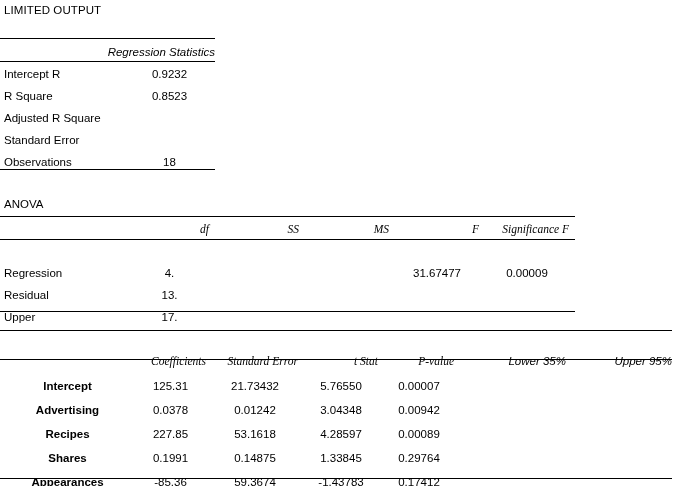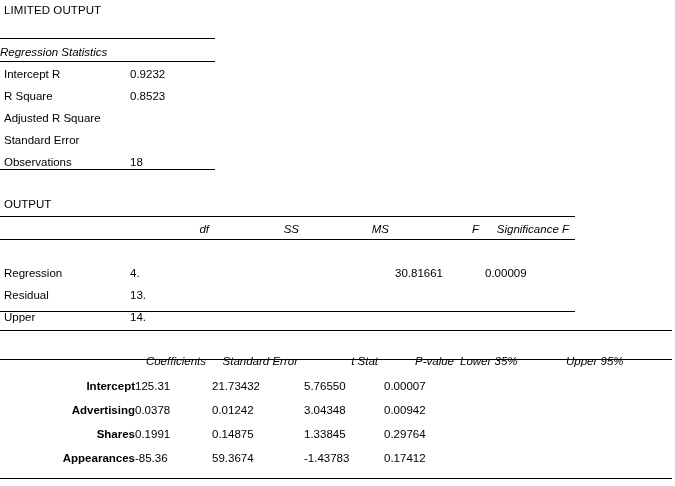--- a/index.html
+++ b/index.html
@@ -56,35 +56,36 @@
     font-weight: normal;
     vertical-align: bottom;
     white-space: nowrap;
     line-height: 22px;
     height: 22px;
   }
   .hdr {
     font-style: italic;
     text-align: right;
     padding-right: 6px !important;
+    font-family: Liberation Serif, serif;
   }
   .hdr-center {
     font-style: italic;
-    text-align: left;
+    text-align: right;
   }
   .lbl {
     text-align: left;
     padding-left: 4px !important;
   }
   .lbl-b {
-    text-align: right;
+    text-align: center;
     font-weight: bold !important;
   }
   .num {
-    text-align: left;
+    text-align: center;
     padding-right: 6px !important;
   }
 
   
   #regstats-table { left: 0px; top: 41px; width: 215px; }
   #regstats-table .c-label { width: 130px; }
   #regstats-table .c-value { width: 85px; }
 
   
   #anova-table { left: 0px; top: 218px; width: 575px; }
@@ -142,21 +143,21 @@
       <td class="lbl">Standard Error</td>
       <td class="num"></td>
     </tr>
     <tr>
       <td class="lbl">Observations</td>
       <td class="num">18</td>
     </tr>
   </tbody>
 </table>
 
-<div class="abs section-label" style="top:198px;">OUTPUT</div>
+<div class="abs section-label" style="top:198px;">ANOVA</div>
 
 <div class="rule" style="left:0px; top:216px; width:575px;"></div>
 <div class="rule" style="left:0px; top:239px; width:575px;"></div>
 <div class="rule" style="left:0px; top:311px; width:575px;"></div>
 
 <table class="grid" id="anova-table">
   <colgroup>
     <col class="c-label">
       <col class="c-df">
       <col class="c-ss">
@@ -174,34 +175,34 @@
       <td class="hdr">Significance F</td>
     </tr>
     <tr>
       <td colspan="6">&nbsp;</td>
     </tr>
     <tr>
       <td class="lbl">Regression</td>
       <td class="num">4.</td>
       <td class="num"></td>
       <td class="num"></td>
-      <td class="num">30.81661</td>
+      <td class="num">31.67477</td>
       <td class="num">0.00009</td>
     </tr>
     <tr>
       <td class="lbl">Residual</td>
       <td class="num">13.</td>
       <td class="num"></td>
       <td class="num"></td>
       <td class="num"></td>
       <td class="num"></td>
     </tr>
     <tr>
       <td class="lbl">Upper</td>
-      <td class="num">14.</td>
+      <td class="num">17.</td>
       <td class="num"></td>
       <td class="num"></td>
       <td class="num"></td>
       <td class="num"></td>
     </tr>
   </tbody>
 </table>
 
 <div class="rule" style="left:0px; top:330px; width:672px;"></div>
 <div class="rule" style="left:0px; top:359px; width:672px;"></div>
@@ -241,20 +242,29 @@
     <tr class="data">
       <td class="lbl-b">Advertising</td>
       <td class="num">0.0378</td>
       <td class="num">0.01242</td>
       <td class="num">3.04348</td>
       <td class="num">0.00942</td>
       <td class="num"></td>
       <td class="num"></td>
     </tr>
 
+    <tr class="data">
+      <td class="lbl-b">Recipes</td>
+      <td class="num">227.85</td>
+      <td class="num">53.1618</td>
+      <td class="num">4.28597</td>
+      <td class="num">0.00089</td>
+      <td class="num"></td>
+      <td class="num"></td>
+    </tr>
 
     <tr class="data">
       <td class="lbl-b">Shares</td>
       <td class="num">0.1991</td>
       <td class="num">0.14875</td>
       <td class="num">1.33845</td>
       <td class="num">0.29764</td>
       <td class="num"></td>
       <td class="num"></td>
     </tr>

